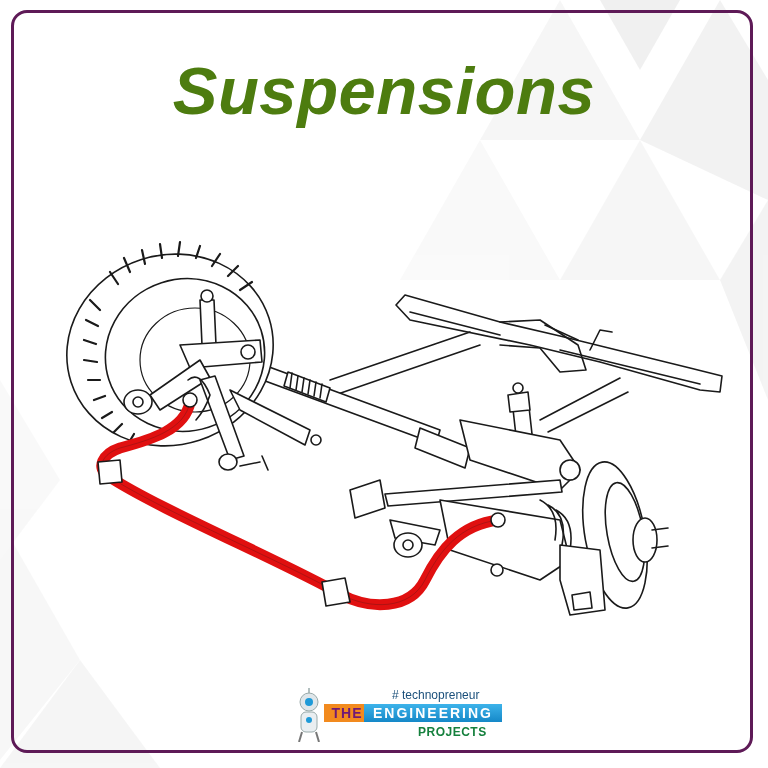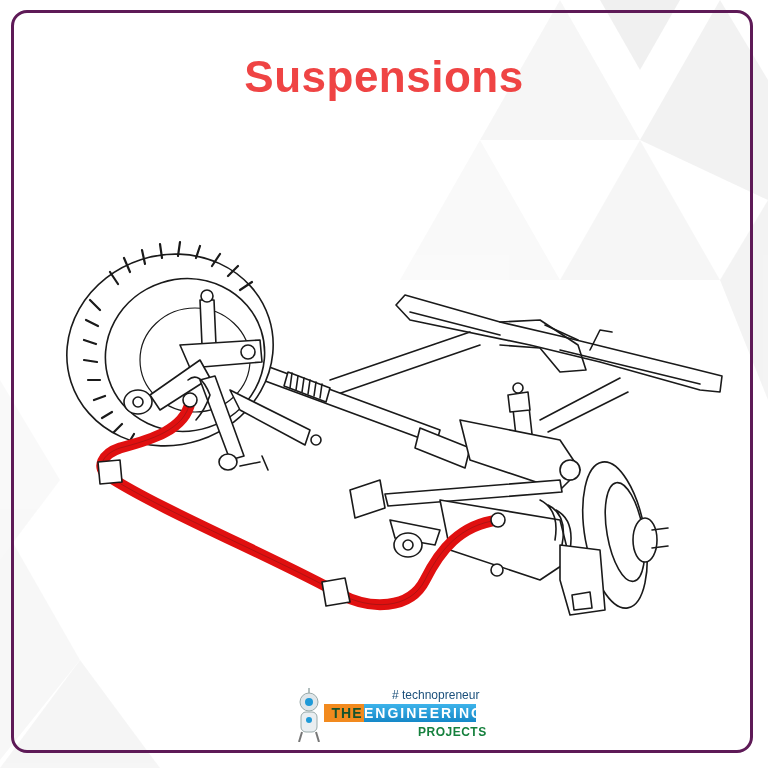--- a/index.html
+++ b/index.html
@@ -1,24 +1,24 @@
 <!DOCTYPE html>
 <html><head>
   <meta charset="utf-8">
   <style>
     html, body { margin:0; padding:0; }
     body { width:768px; height:768px; position:relative; overflow:hidden; background:#ffffff; font-family:"Liberation Sans", sans-serif; }
     .bg { position:absolute; inset:0; }
     .frame { position:absolute; left:11px; top:10px; width:742px; height:743px; border:3px solid #5e1a57; border-radius:16px; box-sizing:border-box; }
-    .title { position:absolute; left:0; right:0; top:52px; text-align:center; font-family:"Liberation Sans", sans-serif; font-weight:bold; font-size:44px; color:#ef4444; letter-spacing:0.5px; }
+    .title { position:absolute; left:0; right:0; top:52px; text-align:center; font-family:"Liberation Sans", sans-serif; font-weight:bold; font-size:67px; color:#4d7c0f; letter-spacing:0.5px;font-style:italic; }
     .diagram { position:absolute; left:0; top:0; width:768px; height:768px; }
     .logo { position:absolute; left:294px; top:686px; width:190px; height:60px; }
     .logo .tag { position:absolute; left:98px; top:2px; font-size:12px; font-weight:normal; color:#1a4f7a; }
-    .logo .the { position:absolute; left:30px; top:18px; width:46px; height:18px; background:#f28a1e; color:#14532d; font-weight:bold; font-size:14px; text-align:center; line-height:18px; letter-spacing:1px; }
-    .logo .eng { position:absolute; left:70px; top:18px; width:112px; height:18px; background:linear-gradient(#3db3ea,#1588c8); color:#fff; font-weight:bold; font-size:14px; text-align:center; line-height:18px; letter-spacing:2px; }
+    .logo .the { position:absolute; left:30px; top:18px; width:46px; height:18px; background:#f28a1e; color:#701a75; font-weight:bold; font-size:14px; text-align:center; line-height:18px; letter-spacing:1px; }
+    .logo .eng { position:absolute; left:70px; top:18px; width:138px; height:18px; background:linear-gradient(#3db3ea,#1588c8); color:#fff; font-weight:bold; font-size:14px; text-align:center; line-height:18px; letter-spacing:2px; }
     .logo .proj { position:absolute; left:124px; top:39px; font-size:12px; font-weight:bold; color:#15803d; letter-spacing:0.5px; }
     .logo .robot { position:absolute; left:2px; top:2px; width:26px; height:54px; }
   </style>
 </head>
 <body>
 
 <svg class="bg" width="768" height="768" viewBox="0 0 768 768">
   <g opacity="0.55">
     <polygon points="560,0 640,140 480,140" fill="#efefef"></polygon>
     <polygon points="640,140 720,0 768,80 768,200" fill="#e8e8e8"></polygon>

